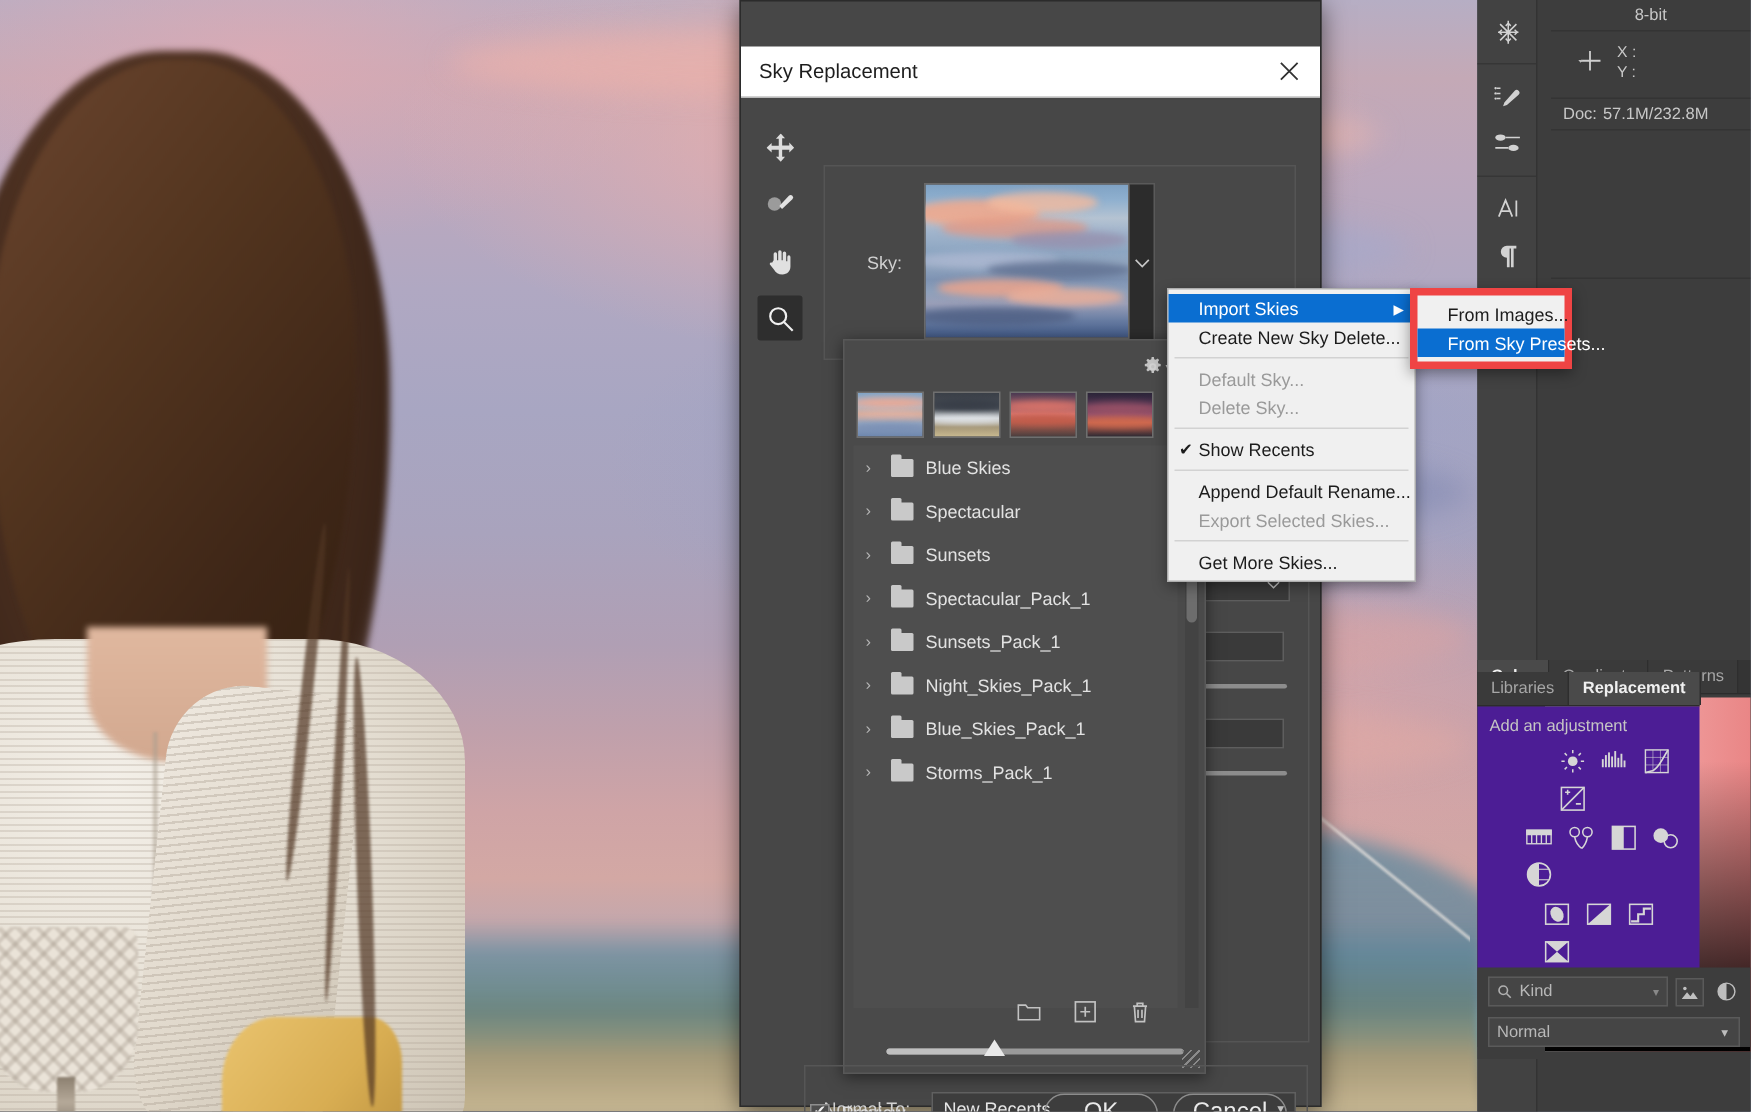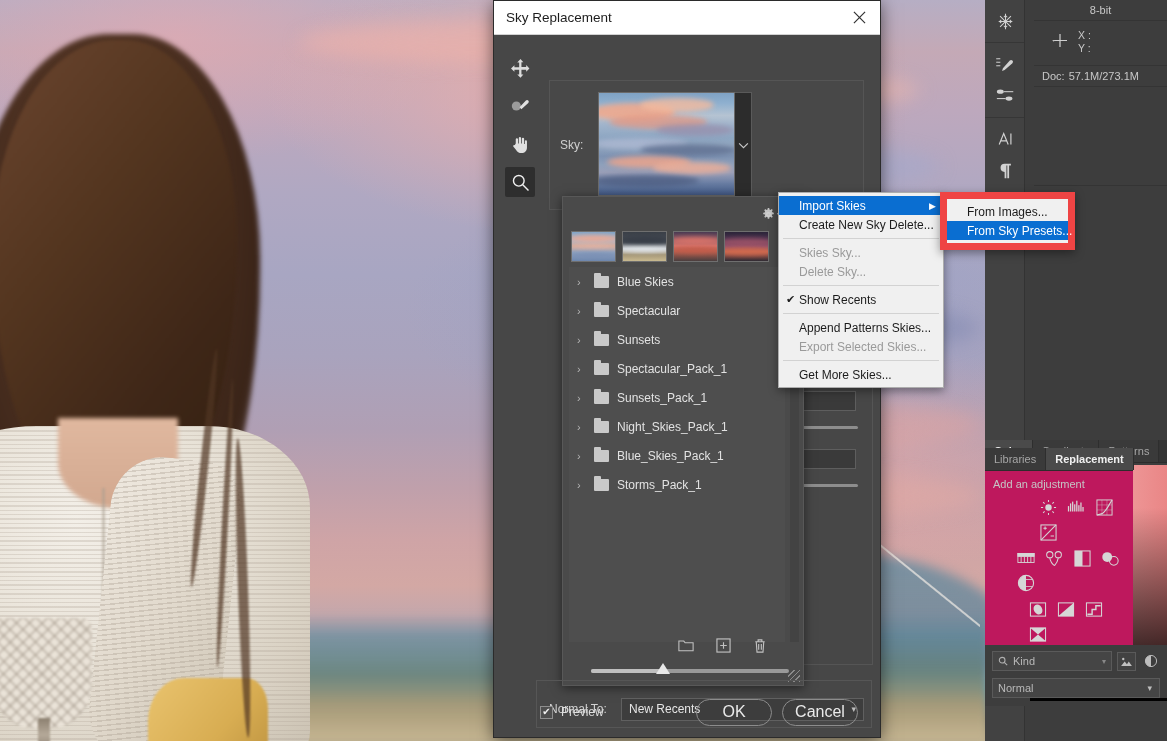--- a/index.html
+++ b/index.html
@@ -229,21 +229,21 @@
     position: absolute; left: 45px; top: 2px; right: -4px; height: 236px;
     background:
       linear-gradient(to bottom, rgba(0,0,0,0) 0%, rgba(0,0,0,0) 18%, rgba(0,0,0,1) 100%),
       linear-gradient(to right, #ffffff 0%, #f0a0a0 55%, #e98484 100%);
   }
   .color-swatches { position: absolute; left: 2px; top: 10px; width: 44px; }
   .sw-a, .sw-b { position: absolute; width: 22px; height: 22px; border: 1px solid #1d1d1d; }
   .sw-a { left: 2px; top: 0; background: #ffffff; }
   .sw-b { left: 14px; top: 12px; background: #000000; }
 
-  .adj-body { background: #be185d; padding: 7px 8px 0 8px; height: 176px; }
+  .adj-body { background: #4c1d95; padding: 7px 8px 0 8px; height: 176px; }
   .adj-label { font-size: 11px; color: #c5c5c5; margin-bottom: 7px; }
   .adj-grid { display: flex; flex-wrap: wrap; gap: 5px 6px; padding-left: 44px; }
   .adj-grid.r2 { padding-left: 22px; }
   .adj-grid.r3 { padding-left: 34px; }
   .adj-ico {
     width: 22px; height: 20px; display: flex; align-items: center; justify-content: center;
     color: #d6d6d6;
   }
 
   .layers-body { background: #3d3d3d; padding: 6px 7px 0 7px; }
@@ -267,20 +267,21 @@
   
   .dialog {
     position: absolute; left: 493px; top: 0; width: 388px; height: 738px;
     background: #474747; border: 1px solid #2b2b2b;
     box-shadow: 0 3px 16px rgba(0,0,0,0.55);
   }
   .dlg-titlebar {
     height: 34px; background: #ffffff; display: flex; align-items: center;
     justify-content: space-between; padding: 0 8px 0 12px;
     border-bottom: 1px solid #d2d2d2;
+    margin-top: 30px;
   }
   .dlg-title { font-size: 13.5px; color: #1d1d1d; }
   .dlg-close {
     width: 26px; height: 26px; display: flex; align-items: center; justify-content: center;
     color: #333; font-size: 17px; line-height: 1;
   }
 
   .dlg-body { position: relative; height: 704px; }
 
   .tool-strip { position: absolute; left: 11px; top: 18px; width: 30px; }
@@ -288,21 +289,21 @@
     width: 30px; height: 30px; margin-bottom: 8px; display: flex;
     align-items: center; justify-content: center; color: #dcdcdc; border-radius: 2px;
   }
   .tool-btn.active { background: #2e2e2e; }
 
   .sky-row {
     position: absolute; left: 55px; top: 45px; width: 315px; height: 130px;
     border: 1px solid #555; background: #484848;
     display: flex; align-items: center;
   }
-  .sky-label { font-size: 12px; color: #d0d0d0; margin-left: 10px; width: 38px; }
+  .sky-label { font-size: 12px; color: #d0d0d0; margin-left: 28px; width: 38px; }
   .sky-thumb-wrap { display: flex; align-items: stretch; }
   .sky-thumb {
     width: 137px; height: 104px; border: 1px solid #6a6a6a;
     background:
       linear-gradient(to bottom,
         #7fa2c4 0%, #8fb0cf 10%, #b5c3d2 22%, #9fb3cb 32%,
         #8da6c2 44%, #93a7c0 52%, #7e93b3 62%, #8ea0bb 70%,
         #9a9fb8 78%, #6b7fa4 88%, #4e6590 96%, #445a85 100%);
       position: relative; overflow: hidden;
   }
@@ -410,22 +411,22 @@
     height: 19px; display: flex; align-items: center; font-size: 12px; color: #1c1c1c;
     padding: 0 8px 0 20px; position: relative; white-space: nowrap;
   }
   .ctx-item.sel { background: #0a6ed1; color: #ffffff; }
   .ctx-item.disabled { color: #9a9a9a; }
   .ctx-sep { height: 1px; background: #d2d2d2; margin: 4px 4px; }
   .ctx-arrow { position: absolute; right: 7px; font-size: 9px; }
   .ctx-check { position: absolute; left: 7px; font-size: 11px; }
 
   .ctx-sub {
-    position: absolute; left: 940px; top: 192px; width: 135px;
-    background: #f0f0f0; border: 7px solid #ef4444; padding: 3px 0;
+    position: absolute; left: 940px; top: 192px; width: 108px;
+    background: #f0f0f0; border: 5px solid #ef4444; padding: 3px 0;
     box-shadow: 0 3px 9px rgba(0,0,0,0.4); z-index: 41;
   }
 
   
   .output-row {
     position: absolute; left: 55px; top: 659px; width: 315px; height: 30px;
     display: flex; align-items: center;
   }
   .out-label { font-size: 12px; color: #d2d2d2; width: 72px; }
   .out-select {
@@ -572,21 +573,21 @@
           </svg>
           <div class="xy-labels">
             <div>X :</div>
             <div>Y :</div>
           </div>
         </div>
       </div>
       <div class="info-row">
         <span>Doc:</span>
         <span style="width:4px"></span>
-        <span>57.1M/273.1M</span>
+        <span>57.1M/232.8M</span>
       </div>
       <div style="height:99px; border-bottom:1px solid #343434;"></div>
     </div>
 
     <div style="position:absolute; left:0; top:440px; width:182px;">
       <div class="panel-tabs" style="margin-left:0;">
         <div class="ptab active">
           <span>Color</span>
         </div>
         <div class="ptab">
@@ -954,33 +955,33 @@
   <div class="ctx-menu">
     <div class="ctx-item sel">
       <span>Import Skies</span>
       <span class="ctx-arrow">▶</span>
     </div>
     <div class="ctx-item">
       <span>Create New Sky Delete...</span>
     </div>
     <div class="ctx-sep"></div>
     <div class="ctx-item disabled">
-      <span>Skies Sky...</span>
+      <span>Default Sky...</span>
     </div>
     <div class="ctx-item disabled">
       <span>Delete Sky...</span>
     </div>
     <div class="ctx-sep"></div>
     <div class="ctx-item">
       <span class="ctx-check">✔</span>
       <span>Show Recents</span>
     </div>
     <div class="ctx-sep"></div>
     <div class="ctx-item">
-      <span>Append Patterns Skies...</span>
+      <span>Append Default Rename...</span>
     </div>
     <div class="ctx-item disabled">
       <span>Export Selected Skies...</span>
     </div>
     <div class="ctx-sep"></div>
     <div class="ctx-item">
       <span>Get More Skies...</span>
     </div>
   </div>
 

